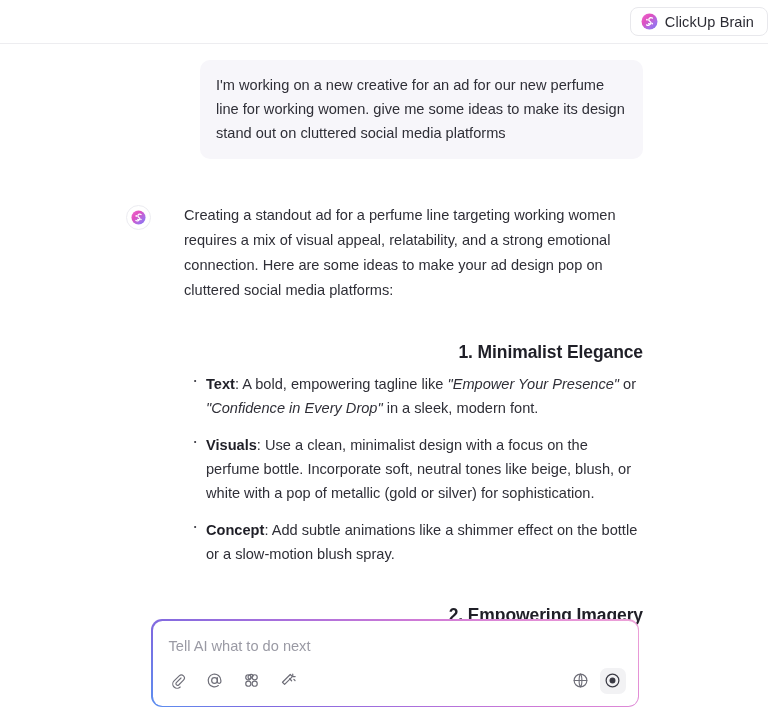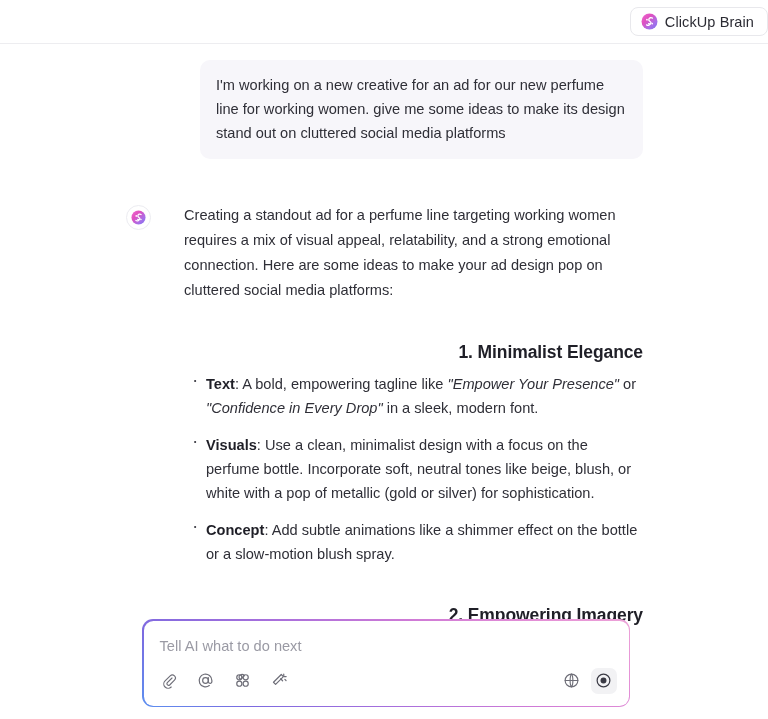--- a/index.html
+++ b/index.html
@@ -92,21 +92,21 @@
     font-size: 19px;
     color: #4a4a52;
     line-height: 24px;
   }
   .b-term { font-weight: bold; color: #1f1f27; }
   .b-em { font-style: italic; }
 
   
   .composer-wrap {
     position: absolute;
-    left: 142px; top: 619px;
+    left: 151px; top: 619px;
     width: 488px; height: 88px;
     border-radius: 11px;
     padding: 1.5px;
     background: linear-gradient(35deg, #5b8ff0 0%, #7d6ae0 18%, #a96fdc 42%, #cf7ad6 64%, #e490d6 85%, #eda3d8 100%);
   }
   .composer {
     width: 100%; height: 100%;
     background: #fff;
     border-radius: 9.5px;
     position: relative;

